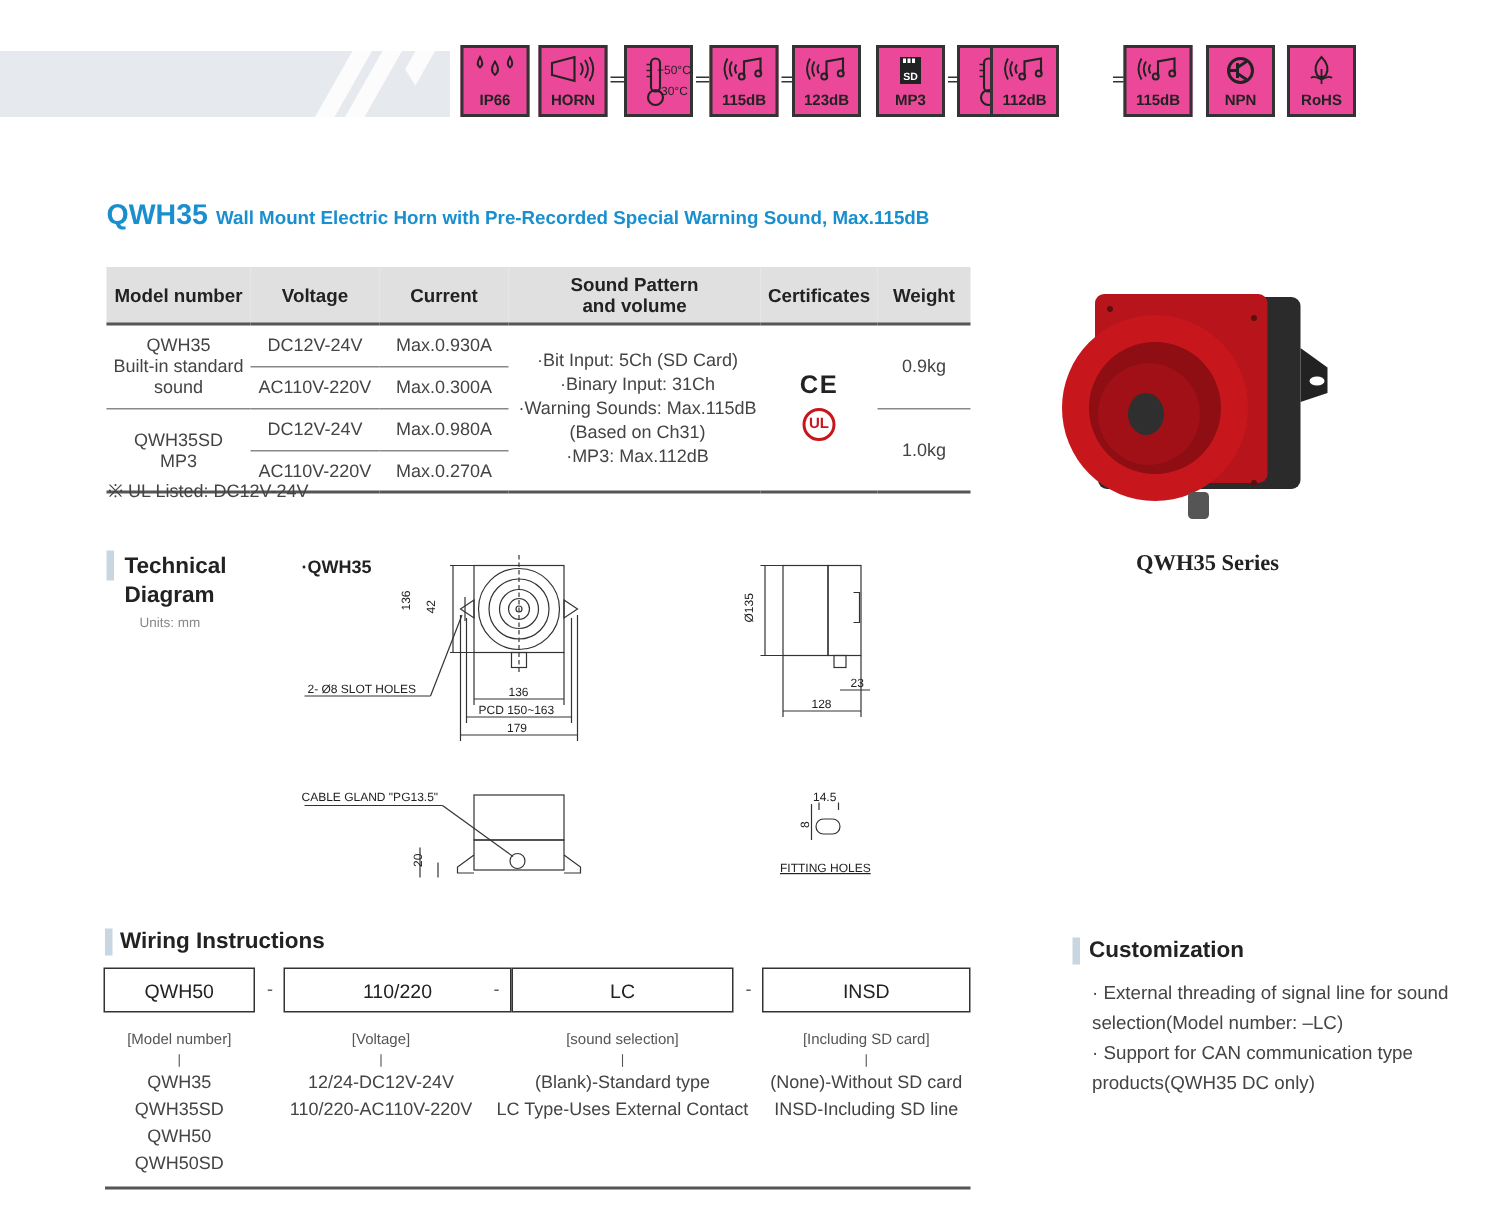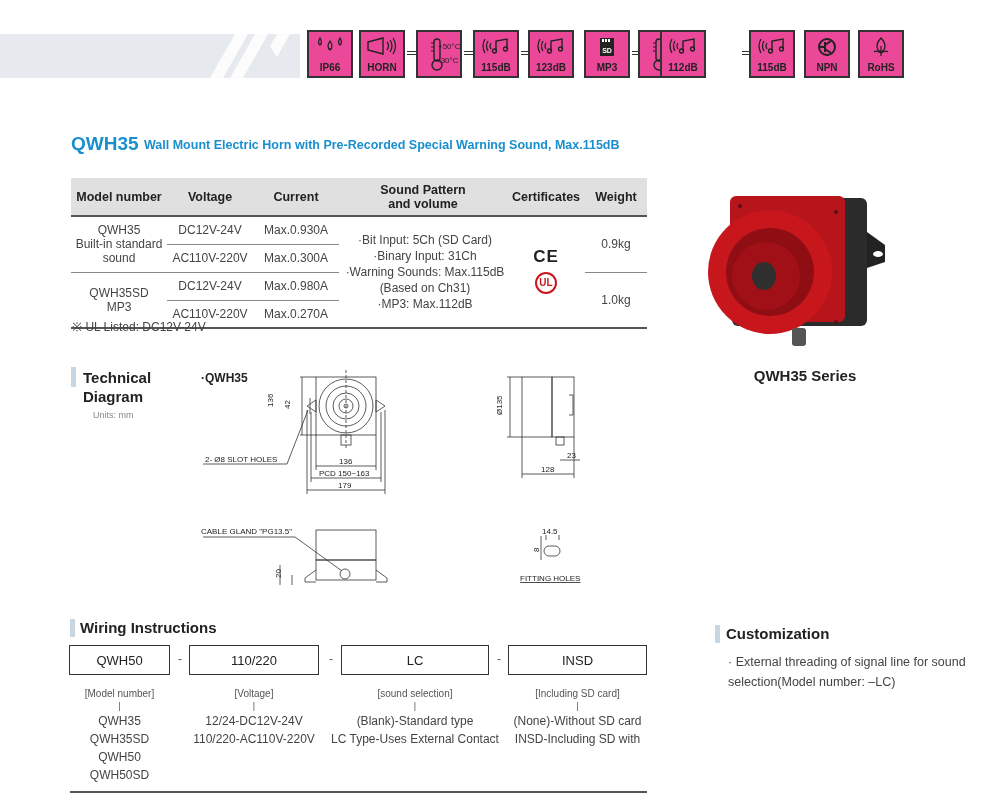--- a/index.html
+++ b/index.html
@@ -27,21 +27,21 @@
   .bl { border-bottom: 1px solid #888; }
   .bl2 { border-bottom: 2px solid #555; }
   .left-txt { text-align: right; padding-left: 4px; }
   .note { left: 72px; top: 318px; font-size: 12px; color: #444; }
 
   
   .sec-bar { position: absolute; width: 5px; background: #c8d6e2; }
   .sec-h { position: absolute; font-weight: bold; color: #222; }
 
   
-  .prod-cap { left: 720px; top: 366px; width: 170px; text-align: center; font-size: 15px; font-weight: bold; color: #222; line-height: 20px; }
+  .prod-cap { left: 720px; top: 366px; width: 170px; text-align: center; font-size: 15px; font-weight: bold; color: #222; line-height: 20px; font-family: Liberation Serif, serif; }
 
   
   .wbox { position: absolute; top: 645px; height: 30px; border: 1px solid #333; font-size: 13px; display: flex; align-items: center; justify-content: center; color: #222; }
   .wdash { position: absolute; top: 652px; font-size: 12px; color: #555; }
   .wcol { position: absolute; top: 688px; text-align: center; font-size: 12px; color: #444; line-height: 18px; }
   .wcol .cat { font-size: 10px; color: #555; line-height: 12px; }
   .wcol .pipe { font-size: 9px; color: #555; line-height: 12px; }
   .hr-bottom { left: 70px; top: 791px; width: 577px; height: 2px; background: #555; }
 
   .cust { left: 728px; top: 652px; width: 240px; font-size: 12.5px; color: #444; line-height: 20px; }
@@ -317,21 +317,21 @@
   <text class="diagram-txt" x="347" y="164">14.5</text>
   <text class="diagram-txt" x="342" y="184" transform="rotate(-90 342 182)">8</text>
   <text class="diagram-txt" x="325" y="211" text-decoration="underline">FITTING HOLES</text>
 </svg>
 
 <div class="sec-bar" style="left:70px; top:619px; height:18px;"></div>
 <div class="sec-h" style="left:80px; top:619px; font-size:15px;">Wiring Instructions</div>
 
 <div class="wbox" style="left:69px; width:101px;">QWH50</div>
 <div class="wdash" style="left:178px;">-</div>
-<div class="wbox" style="left:189px; width:130px;">110/220</div>
+<div class="wbox" style="left:189px; width:152px;">110/220</div>
 <div class="wdash" style="left:329px;">-</div>
 <div class="wbox" style="left:341px; width:148px;">LC</div>
 <div class="wdash" style="left:497px;">-</div>
 <div class="wbox" style="left:508px; width:139px;">INSD</div>
 
 <div class="wcol" style="left:69px; width:101px;">
   <div class="cat">[Model number]</div>
     <div class="pipe">|</div>
   <div>QWH35</div>
     <div>QWH35SD</div>
@@ -347,21 +347,22 @@
 <div class="wcol" style="left:330px; width:170px;">
   <div class="cat">[sound selection]</div>
     <div class="pipe">|</div>
   <div>(Blank)-Standard type</div>
     <div>LC Type-Uses External Contact</div>
 </div>
 <div class="wcol" style="left:500px; width:155px;">
   <div class="cat">[Including SD card]</div>
     <div class="pipe">|</div>
   <div>(None)-Without SD card</div>
-    <div>INSD-Including SD with</div>
+    <div>INSD-Including SD line</div>
 </div>
 <div class="abs hr-bottom"></div>
 
 <div class="sec-bar" style="left:715px; top:625px; height:18px;"></div>
 <div class="sec-h" style="left:726px; top:625px; font-size:15px;">Customization</div>
 <div class="abs cust">
   <div>· External threading of signal line for sound selection(Model number: –LC)</div>
+  <div>· Support for CAN communication type products(QWH35 DC only)</div>
 </div>
 
 </body></html>

